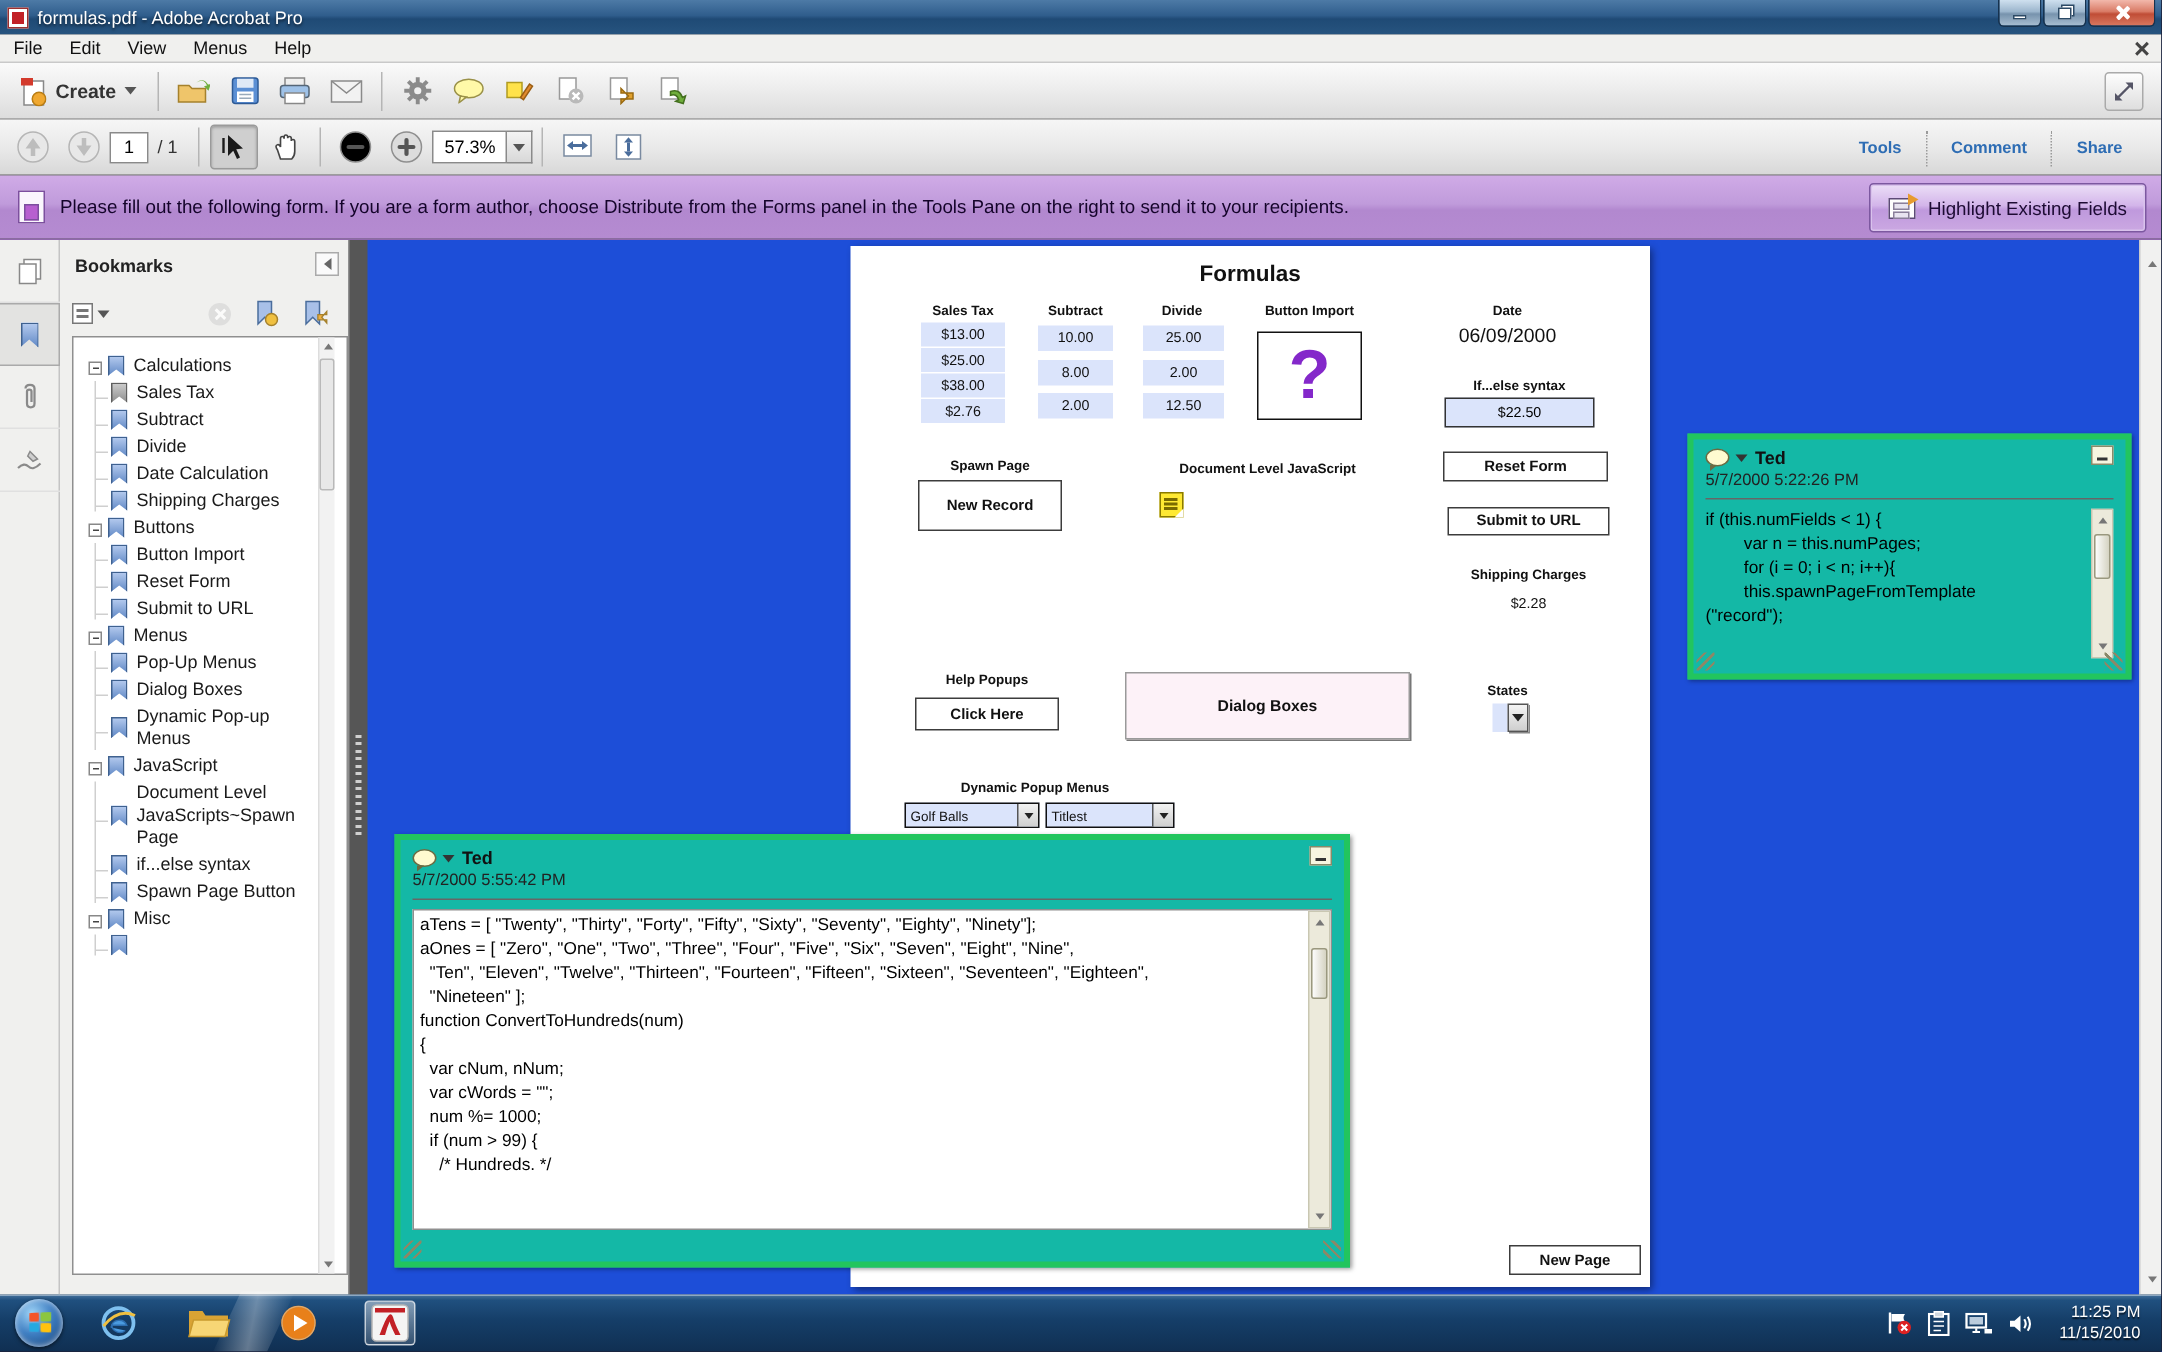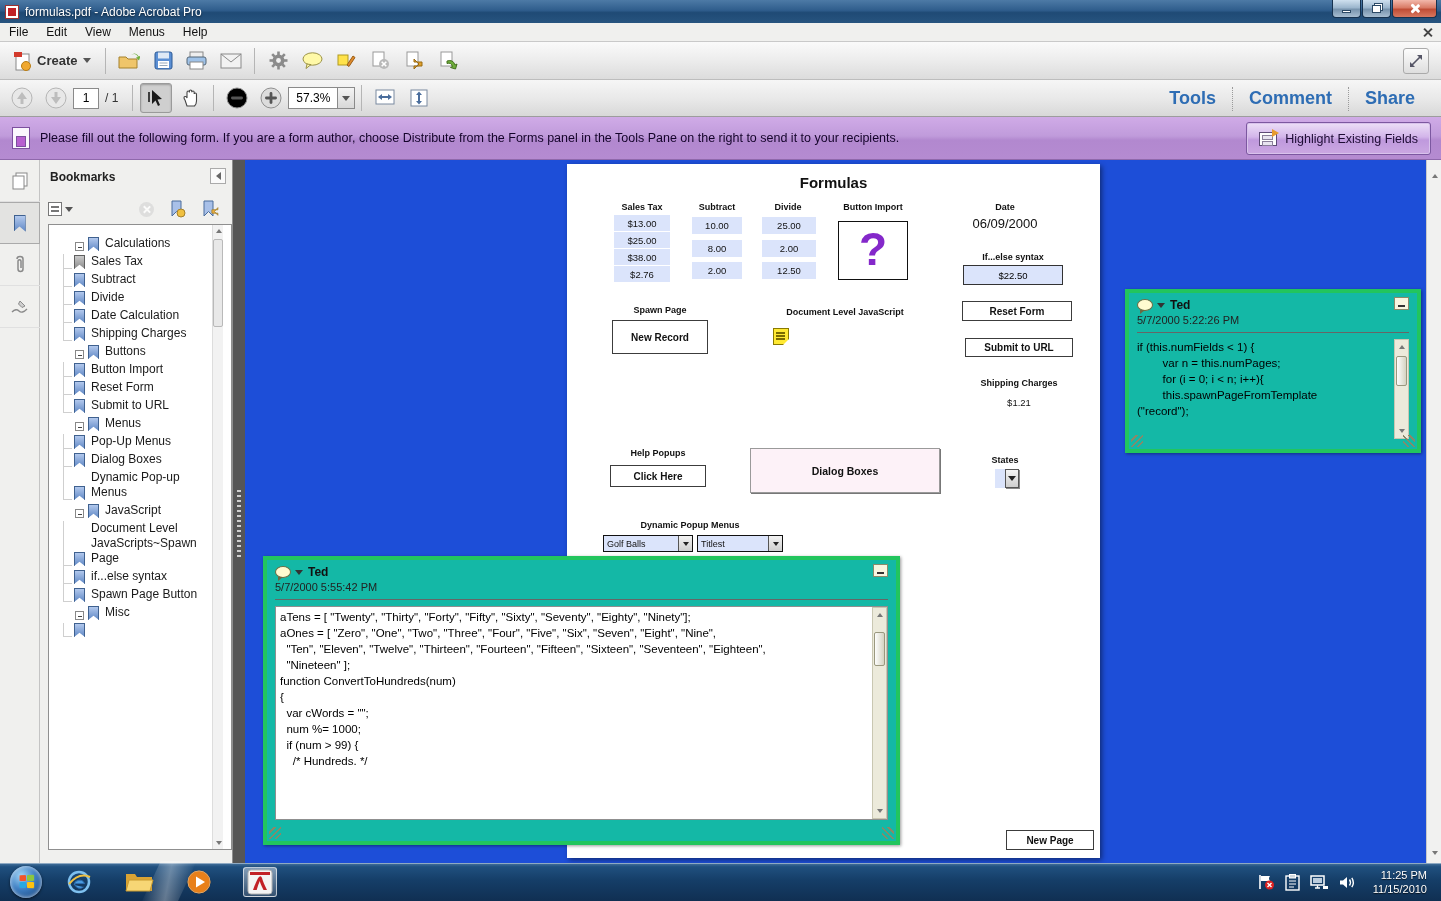--- a/index.html
+++ b/index.html
@@ -44,21 +44,21 @@
   .tb-btn{height:30px;min-width:32px;display:flex;align-items:center;justify-content:center;border-radius:3px;margin:0 1px;}
   .tb-btn.pressed{background:#cfcfcf;border:1px solid #9a9a9a;box-shadow:inset 0 1px 2px rgba(0,0,0,.25);}
   .create{display:flex;align-items:center;padding:0 8px;height:30px;margin-left:6px;font-size:13px;font-weight:bold;color:#333;}
   .create .lbl{margin:0 6px;}
   .caret{width:0;height:0;border-left:4px solid transparent;border-right:4px solid transparent;border-top:5px solid #555;}
   .pg-input{width:26px;height:21px;border:1px solid #8a8a8a;background:#fff;font-size:12px;text-align:center;font-family:"Liberation Sans",sans-serif;}
   .pg-count{font-size:12px;color:#333;margin:0 8px 0 6px;}
   .zoom-box{width:50px;height:22px;border:1px solid #8a8a8a;background:#fff;font-size:12px;display:flex;align-items:center;justify-content:center;}
   .zoom-drop{width:17px;height:22px;border:1px solid #8a8a8a;border-left:none;background:linear-gradient(#f4f4f4,#d8d8d8);display:flex;align-items:center;justify-content:center;}
   .right-links{position:absolute;right:10px;top:0;height:37px;display:flex;align-items:center;}
-  .rlink{color:#2e6db4;font-size:18px;font-weight:bold;padding:0 16px;}
+  .rlink{color:#2e6db4;font-size:11px;font-weight:bold;padding:0 16px;}
   .rsep{width:1px;height:24px;border-left:1px dotted #9a9a9a;}
   .expand-btn{position:absolute;right:12px;top:6px;width:26px;height:26px;border:1px solid #aaa;border-radius:3px;
     background:linear-gradient(#fdfdfd,#dedede);display:flex;align-items:center;justify-content:center;}
 
   
   .ico{display:inline-block;}
   svg{display:block;}
 
   
   .msgbar{position:absolute;left:0;top:117px;width:1441px;height:43px;
@@ -95,21 +95,21 @@
   .bm-x::before{transform:rotate(45deg);} .bm-x::after{transform:rotate(-45deg);}
   .bm-tool-ico{margin-left:14px;}
   .bmtree{position:absolute;left:8px;top:64px;width:184px;height:626px;background:#fff;border:1px solid #8f8f8f;
     overflow:hidden;padding:8px 14px 0 10px;font-size:12px;color:#1a1a1a;}
   .bmscroll{position:absolute;right:9px;top:65px;width:11px;height:624px;background:#f2f2f2;border-left:1px solid #ddd;}
   .bmscroll .sb-btn{width:11px;height:12px;display:flex;align-items:center;justify-content:center;}
   .bmscroll .thumb{position:absolute;left:0;top:14px;width:10px;height:88px;background:#e8e8e8;border:1px solid #b9b9b9;border-radius:2px;}
   .bmscroll .down{position:absolute;bottom:0;}
   .tri-up-s{width:0;height:0;border-left:3.5px solid transparent;border-right:3.5px solid transparent;border-bottom:4px solid #777;}
   .tri-dn-s{width:0;height:0;border-left:3.5px solid transparent;border-right:3.5px solid transparent;border-top:4px solid #777;}
-  .bmrow{display:flex;align-items:flex-end;margin:3px 16px;line-height:15px;}
+  .bmrow{display:flex;align-items:center;margin:3px 0;line-height:15px;}
   .expander{flex:0 0 9px;height:9px;border:1px solid #888;background:#fff;position:relative;margin:3px 4px 0 0;}
   .expander::after{content:"";position:absolute;left:1.5px;top:3.5px;width:4px;height:1px;background:#444;}
   .ribbon{flex:0 0 11px;height:14px;margin:0 6px 0 0;background:linear-gradient(180deg,#b8cdf0,#5d86c4);
     clip-path:polygon(0 0,100% 0,100% 100%,50% 70%,0 100%);box-shadow:inset 0 0 0 1px #3f618f;}
   .ribbon.gray{background:linear-gradient(180deg,#cfcfcf,#8a8a8a);box-shadow:inset 0 0 0 1px #5f5f5f;}
   .bmkids{margin-left:4px;border-left:1px solid #cfcfcf;padding-left:0;}
   .bmrow.child{margin-left:8px;}
   .bmrow.child::before{content:"";flex:0 0 8px;height:1px;background:#cfcfcf;margin:7px 2px 0 -8px;}
   .bmlabel{word-wrap:break-word;max-width:118px;}
   .divider{position:absolute;left:232px;top:0;width:13px;height:703px;background:#565656;border-left:1px solid #8f8f8f;}
@@ -596,21 +596,21 @@
         <div class="f-label" style="left:53px;top:141px;width:80px">Spawn Page</div>
         <div class="f-btn" style="left:45px;top:156px;width:96px;height:34px">New Record</div>
 
         <div class="f-label" style="left:213px;top:143px;width:130px">Document Level JavaScript</div>
         <div class="note-ico"></div>
 
         <div class="f-btn" style="left:395px;top:137px;width:110px;height:20px">Reset Form</div>
         <div class="f-btn" style="left:398px;top:174px;width:108px;height:19px">Submit to URL</div>
 
         <div class="f-label" style="left:402px;top:214px;width:100px">Shipping Charges</div>
-        <div class="f-small" style="left:402px;top:233px;width:100px">$1.21</div>
+        <div class="f-small" style="left:402px;top:233px;width:100px">$2.28</div>
 
         <div class="f-label" style="left:51px;top:284px;width:80px">Help Popups</div>
         <div class="f-btn" style="left:43px;top:301px;width:96px;height:22px">Click Here</div>
 
         <div class="dlg-btn">Dialog Boxes</div>
 
         <div class="f-label" style="left:408px;top:291px;width:60px">States</div>
         <div class="states-combo">
           <span class="fld"></span>
           <span class="drop">
@@ -686,20 +686,21 @@
     <div class="note-date">5/7/2000 5:55:42 PM</div>
     <div class="note-divider"></div>
     <div class="note-body note2-body-box" style="height:214px;overflow:hidden;padding:2px 20px 0 4px">
       <div class="code-line">aTens = [ "Twenty", "Thirty", "Forty", "Fifty", "Sixty", "Seventy", "Eighty", "Ninety"];</div>
       <div class="code-line">aOnes = [ "Zero", "One", "Two", "Three", "Four", "Five", "Six", "Seven", "Eight", "Nine",</div>
       <div class="code-line">  "Ten", "Eleven", "Twelve", "Thirteen", "Fourteen", "Fifteen", "Sixteen", "Seventeen", "Eighteen",</div>
       <div class="code-line">  "Nineteen" ];</div>
       <div class="code-line"></div>
       <div class="code-line">function ConvertToHundreds(num)</div>
       <div class="code-line">{</div>
+      <div class="code-line">  var cNum, nNum;</div>
       <div class="code-line">  var cWords = "";</div>
       <div class="code-line"></div>
       <div class="code-line">  num %= 1000;</div>
       <div class="code-line">  if (num &gt; 99) {</div>
       <div class="code-line">    /* Hundreds. */</div>
       <div class="nscroll" style="height:212px;top:0">
         <div class="sb-btn">
             <span class="tri-up-s"></span>
           </div>
         <div class="thumb" style="top:24px;height:34px"></div>

